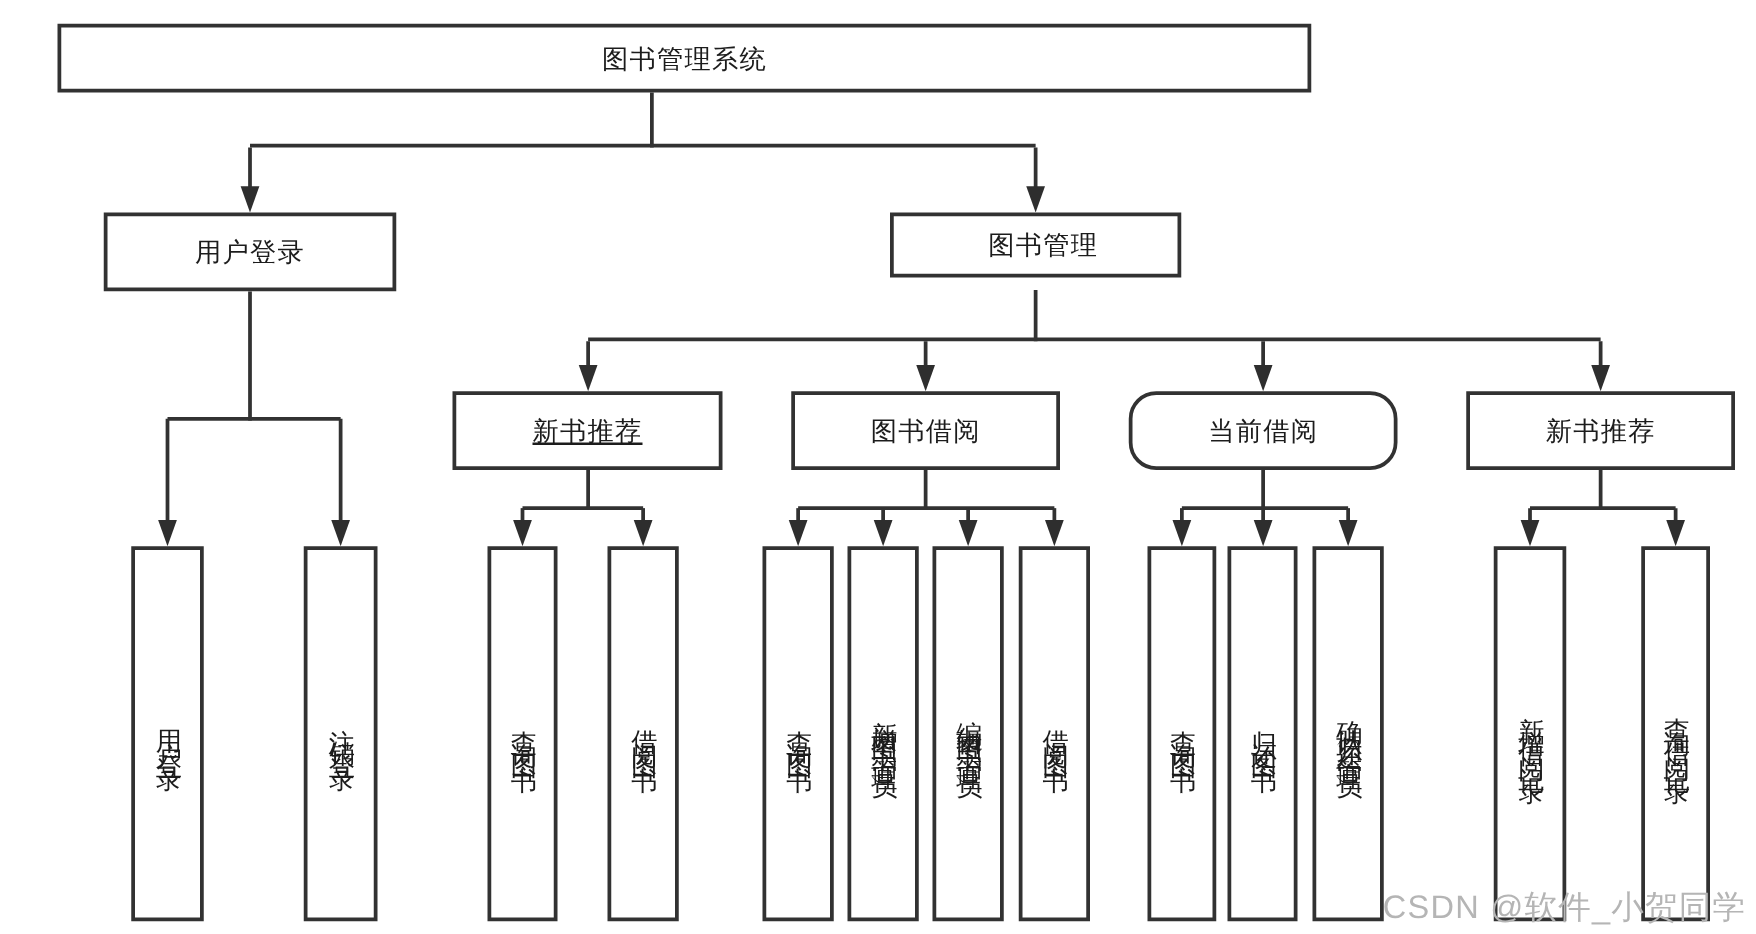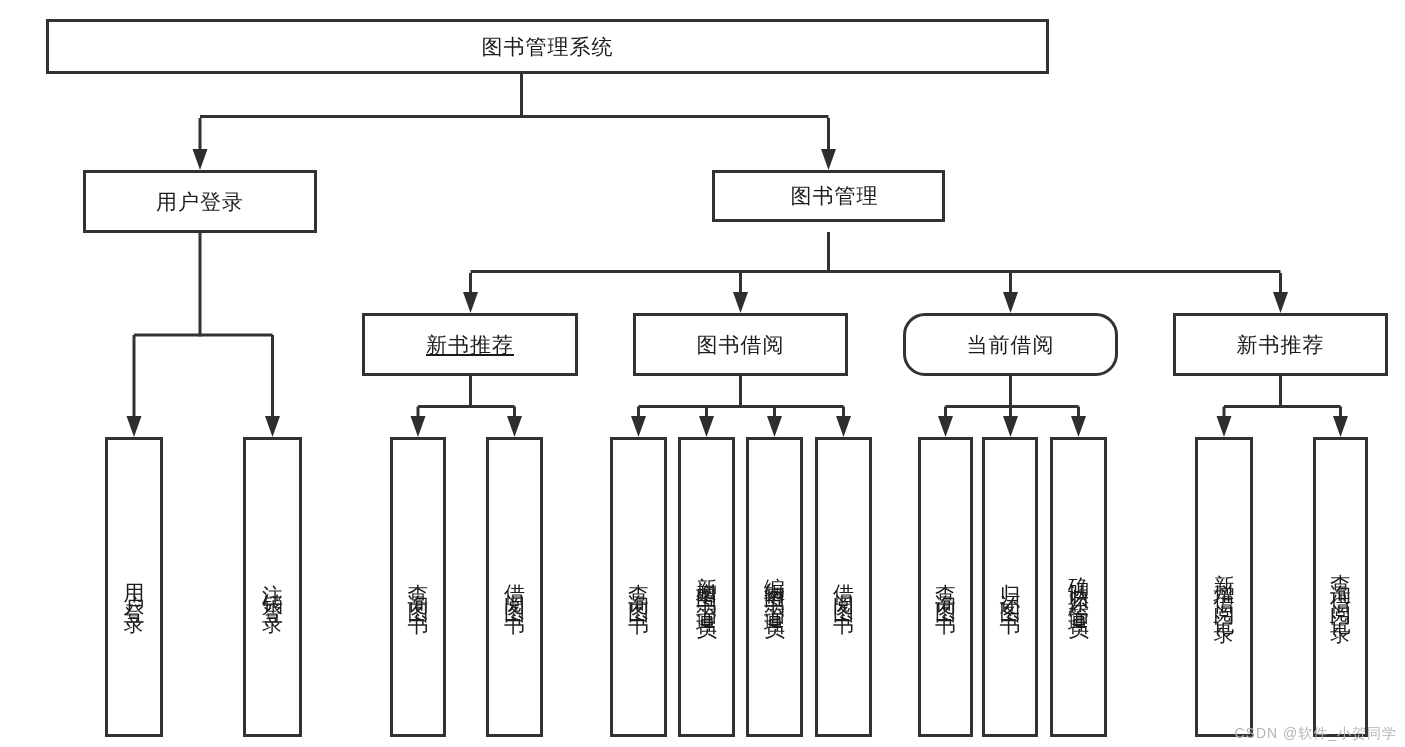--- a/index.html
+++ b/index.html
@@ -14,21 +14,21 @@
   }
   .h-node{display:flex;align-items:center;justify-content:center;letter-spacing:1px;}
   .v-node .v-label{
     position:absolute;top:50%;left:50%;transform:translate(-50%,-50%);
     writing-mode:vertical-rl;text-orientation:mixed;white-space:nowrap;
     font-size:21px;letter-spacing:10px;color:#1c1c1c;
   }
   .v-node.long .v-label{letter-spacing:6px;}
   #watermark{
     position:absolute;right:8px;bottom:4px;z-index:3;
-    font-size:14px;color:#b5b5b5;letter-spacing:1px;white-space:nowrap;
+    font-size:26px;color:#b5b5b5;letter-spacing:1px;white-space:nowrap;
   }
 </style>
 </head>
 <body>
 
 <div id="stage">
 
   <svg id="wires" width="1405" height="747" viewBox="0 0 1405 747" fill="none" xmlns="http://www.w3.org/2000/svg">
     <g stroke="#323232" stroke-width="3">
 

